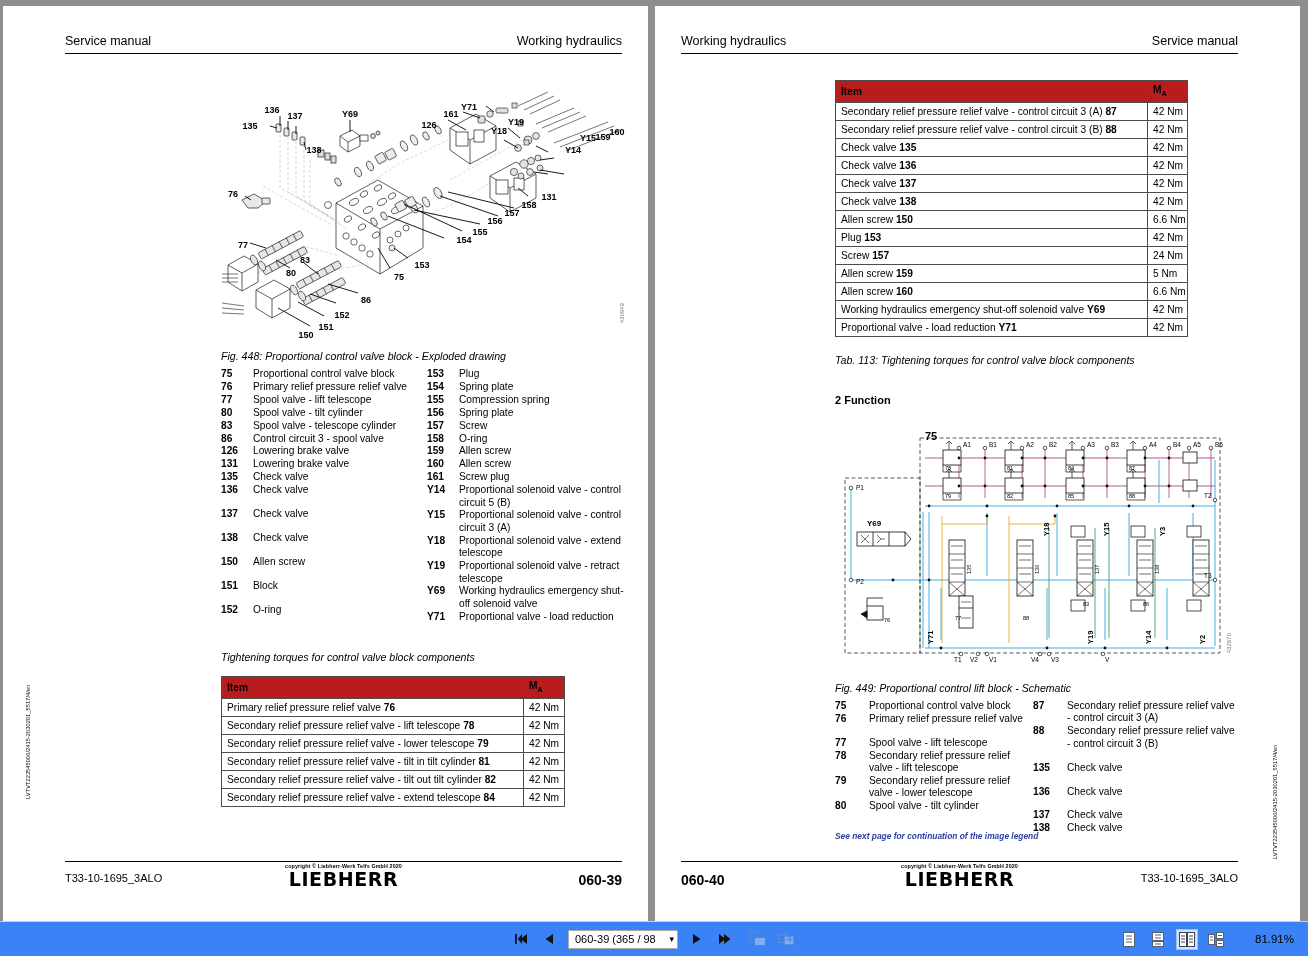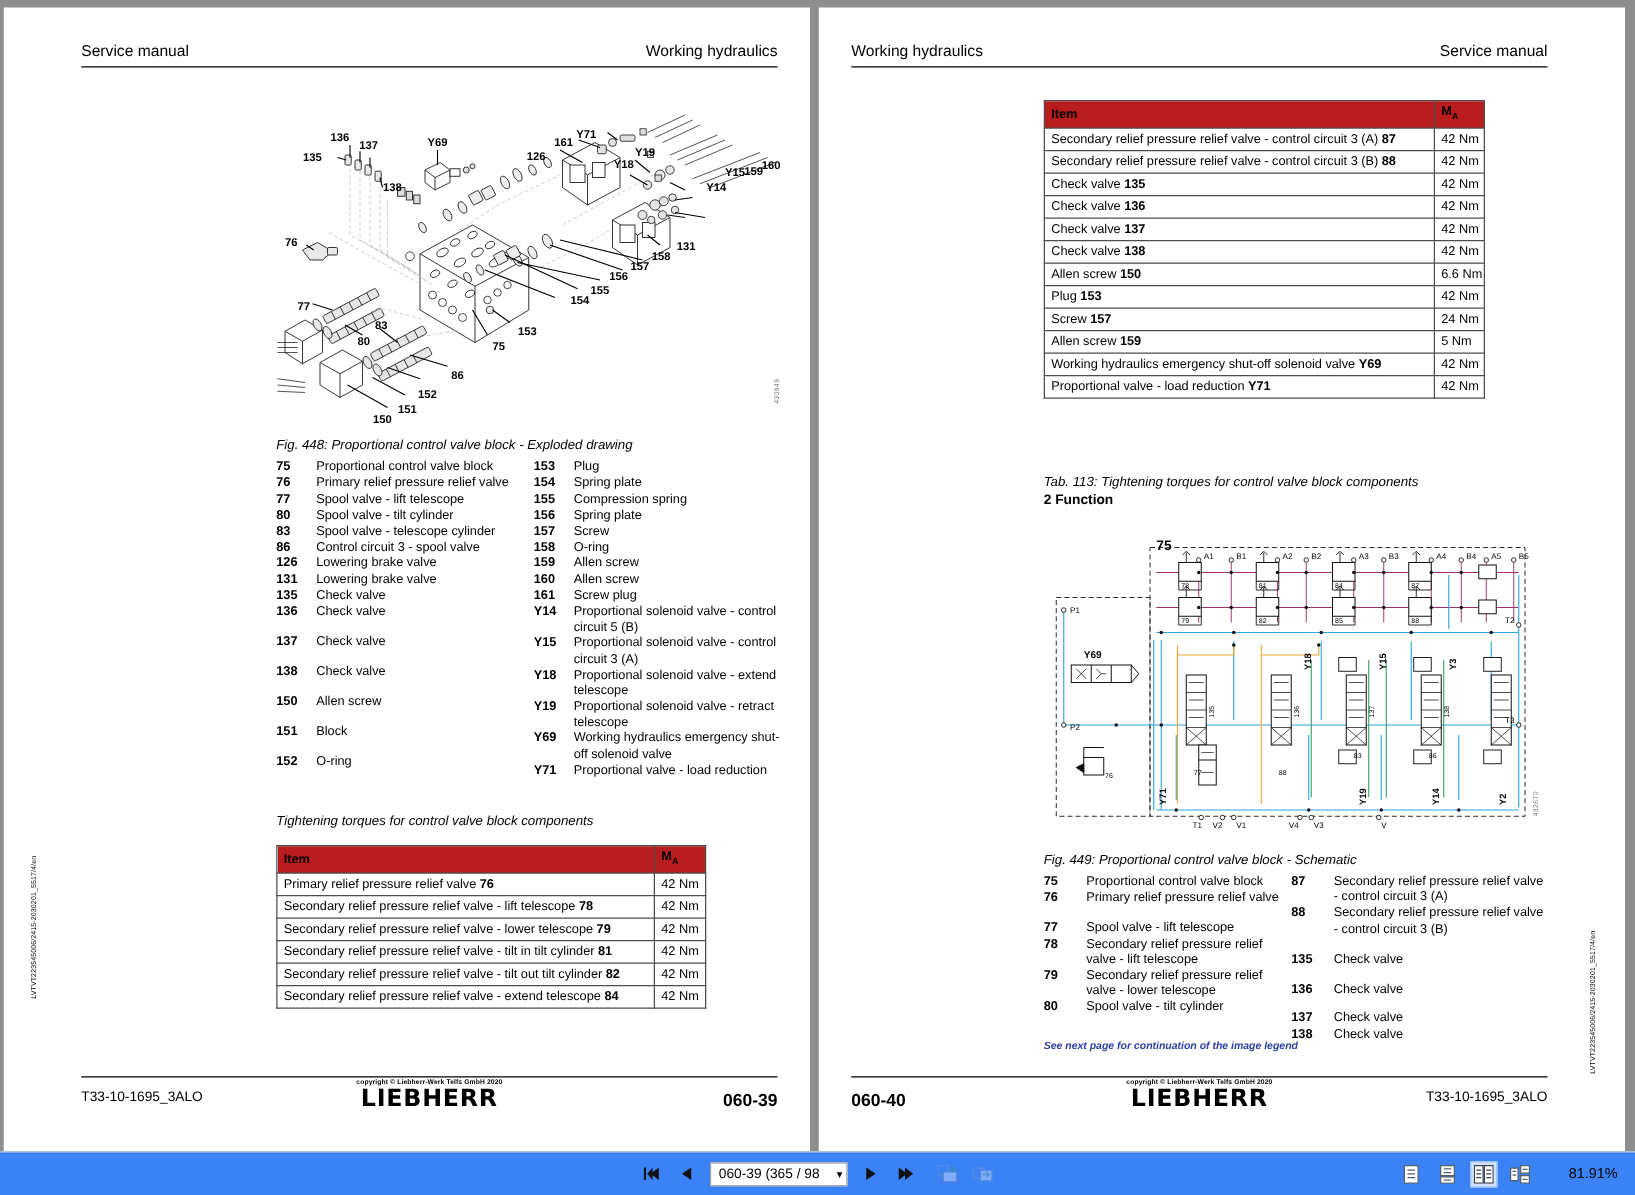--- a/index.html
+++ b/index.html
@@ -783,31 +783,35 @@
             </tr>
             <tr>
               <td>Screw <b>157</b></td>
               <td>24 Nm</td>
             </tr>
             <tr>
               <td>Allen screw <b>159</b></td>
               <td>5 Nm</td>
             </tr>
             <tr>
+              <td>Allen screw <b>160</b></td>
+              <td>6.6 Nm</td>
+            </tr>
+            <tr>
               <td>Working hydraulics emergency shut-off solenoid valve <b>Y69</b></td>
               <td>42 Nm</td>
             </tr>
             <tr>
               <td>Proportional valve - load reduction <b>Y71</b></td>
               <td>42 Nm</td>
             </tr>
           </tbody>
       </table>
 
-      <div class="caption" style="position:absolute; left:180px; top:374px;">Tab. 113: Tightening torques for control valve block components</div>
+      <div class="caption" style="position:absolute; left:180px; top:348px;">Tab. 113: Tightening torques for control valve block components</div>
 
       <div class="heading2" style="position:absolute; left:180px; top:388px;">2 Function</div>
 
       <div class="figbox" style="left:182px; top:422px; width:400px; height:248px;">
         <svg width="400" height="248" viewBox="0 0 400 248">
           <rect x="0" y="0" width="400" height="248" fill="#fff"></rect>
 
           <rect x="83" y="10" width="300" height="215" fill="none" stroke="#2b2b2b" stroke-width="0.8" stroke-dasharray="4,2.5"></rect>
 
           <rect x="8" y="50" width="75" height="175" fill="none" stroke="#2b2b2b" stroke-width="0.8" stroke-dasharray="4,2.5"></rect>
@@ -1081,21 +1085,21 @@
               <text x="134" y="146" transform="rotate(-90 134 146)">135</text>
               <text x="202" y="146" transml="" transform="rotate(-90 202 146)">136</text>
               <text x="262" y="146" transform="rotate(-90 262 146)">137</text>
               <text x="322" y="146" transform="rotate(-90 322 146)">138</text>
             </g>
           </g>
         </svg>
         <div class="imgno" style="left:382px; top:212px;">432670</div>
       </div>
 
-      <div class="caption" style="position:absolute; left:180px; top:676px;">Fig. 449: Proportional control valve block - Schematic</div>
+      <div class="caption" style="position:absolute; left:180px; top:676px;">Fig. 449: Proportional control lift block - Schematic</div>
 
       <div class="legend" style="left:180px; top:694px; width:400px;">
         <div class="legend-col" id="legendR-left" style="width:198px;">
             <div class="leg-row">
               <span class="leg-key" style="width: 34px;">75</span>
               <span class="leg-txt">Proportional control valve block</span>
             </div>
             <div class="leg-row">
               <span class="leg-key" style="width: 34px;">76</span>
               <span class="leg-txt">Primary relief pressure relief valve</span>

